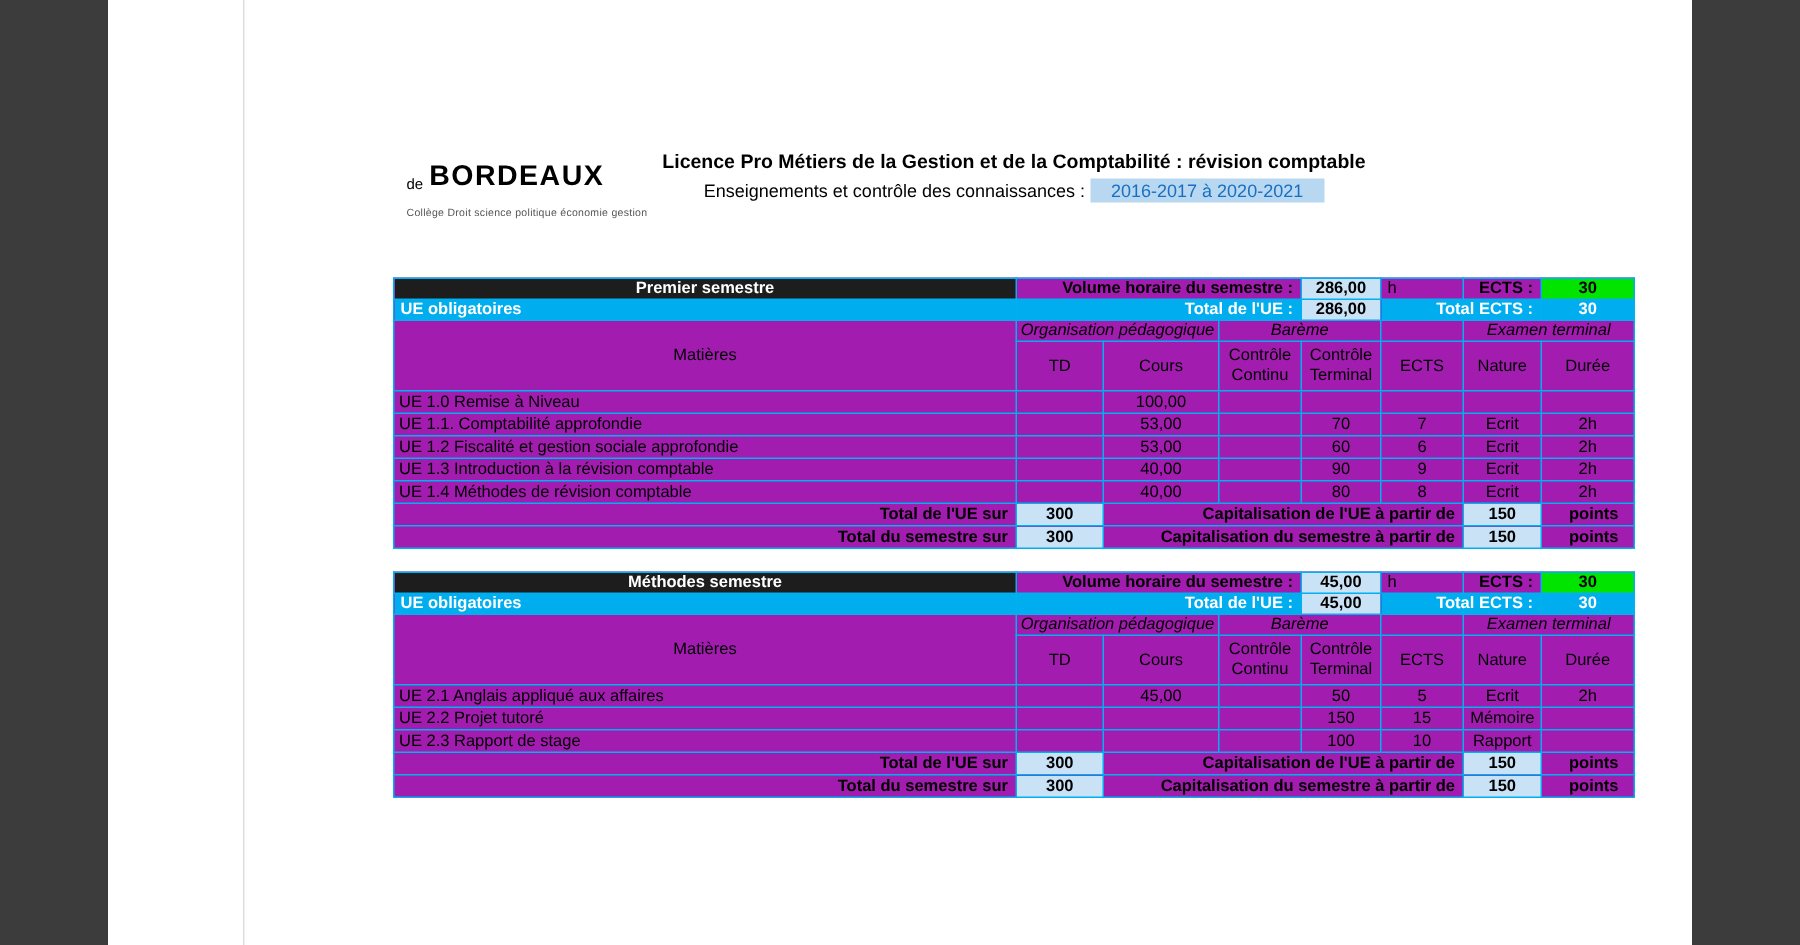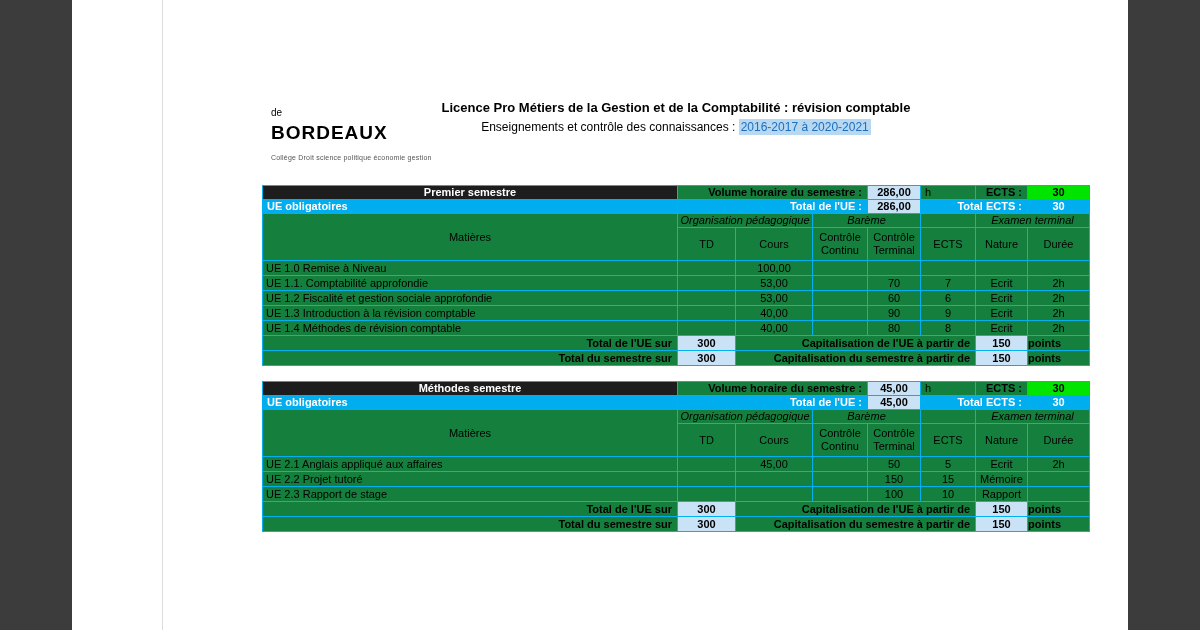--- a/index.html
+++ b/index.html
@@ -6,46 +6,46 @@
   html,body { background:#3c3c3c; }
   body { font-family:"Liberation Sans", sans-serif; }
 
   #stage { position:relative; width:1200px; height:630px; background:#3c3c3c; overflow:hidden; }
   #doc-page { position:absolute; left:72px; top:0; width:1056px; height:630px; background:#ffffff; }
   #page-edge-line { position:absolute; left:90px; top:0; width:1px; height:630px; background:#dddddd; }
 
   
   .logo { position:absolute; left:199px; top:107px; color:#000; }
   .logo-l1 { font-size:21px; font-weight:bold; letter-spacing:1.5px; }
-  .logo-l2 { margin-top:0; display:flex; align-items:flex-start; gap:4px;flex-direction:column; }
+  .logo-l2 { margin-top:0; display:flex; align-items:flex-end; gap:4px; }
   .logo-de { font-size:10px; }
   .logo-bdx { font-size:19px; font-weight:bold; letter-spacing:1px; }
   .logo-tag { margin-top:10px; font-size:7px; color:#555; letter-spacing:0.2px; white-space:nowrap; }
 
   
   .titles { position:absolute; left:190px; top:100px; width:828px; text-align:center; color:#000; }
   .title-b { font-size:13px; font-weight:bold; margin-bottom:5px; white-space:nowrap; }
   .title-n { font-size:12px; font-weight:normal; white-space:nowrap; }
-  .hl { color:var(--highlight-text,#1b6fc0); background:var(--highlight-bg,#b8d7f0); padding:1px 2px; }
+  .hl { color:var(--highlight-text,#1b6fc0); background:var(--highlight-bg,#b8d7f0); padding:1px 14px; }
 
   
   table.sem { position:absolute; left:190px; border-collapse:collapse; table-layout:fixed;
-              width:828px; font-size:11px; color:#000; background:#15803d; }
+              width:828px; font-size:11px; color:#000; background:#a21caf; }
   #table1 { top:185px; }
   #table2 { top:381px; }
   td { border:1px solid var(--border,#00b0f0); height:15px; text-align:center;
        overflow:hidden; white-space:nowrap; padding:0 2px; line-height:1.15; }
   tr.h14 td { height:14px; }
   tr.h33 td { height:33px; }
   .dark  { background:var(--band-dark,#1d1d1d); color:#fff; font-weight:bold; }
   .cyan  { background:var(--band-cyan,#00aeef); color:#fff; font-weight:bold; }
   .green { background:var(--ects-green,#00e400); color:#000; font-weight:bold; }
   .vblue { background:var(--value-blue,#c9e2f5); font-weight:bold; }
   .lab-r { text-align:right; font-weight:bold; padding-right:5px; }
-  .lab-l { text-align:left;  font-weight:bold; padding-left:0; }
+  .lab-l { text-align:left;  font-weight:bold; padding-left:18px; }
   .txt-l { text-align:left; padding-left:4px; }
   .it    { font-style:italic; }
   .wrap  { white-space:normal; }
   .c-matiere { text-align:left; padding-left:3px; }
 </style>
 </head>
 <body>
 
 <div id="stage">
   <div id="doc-page">

